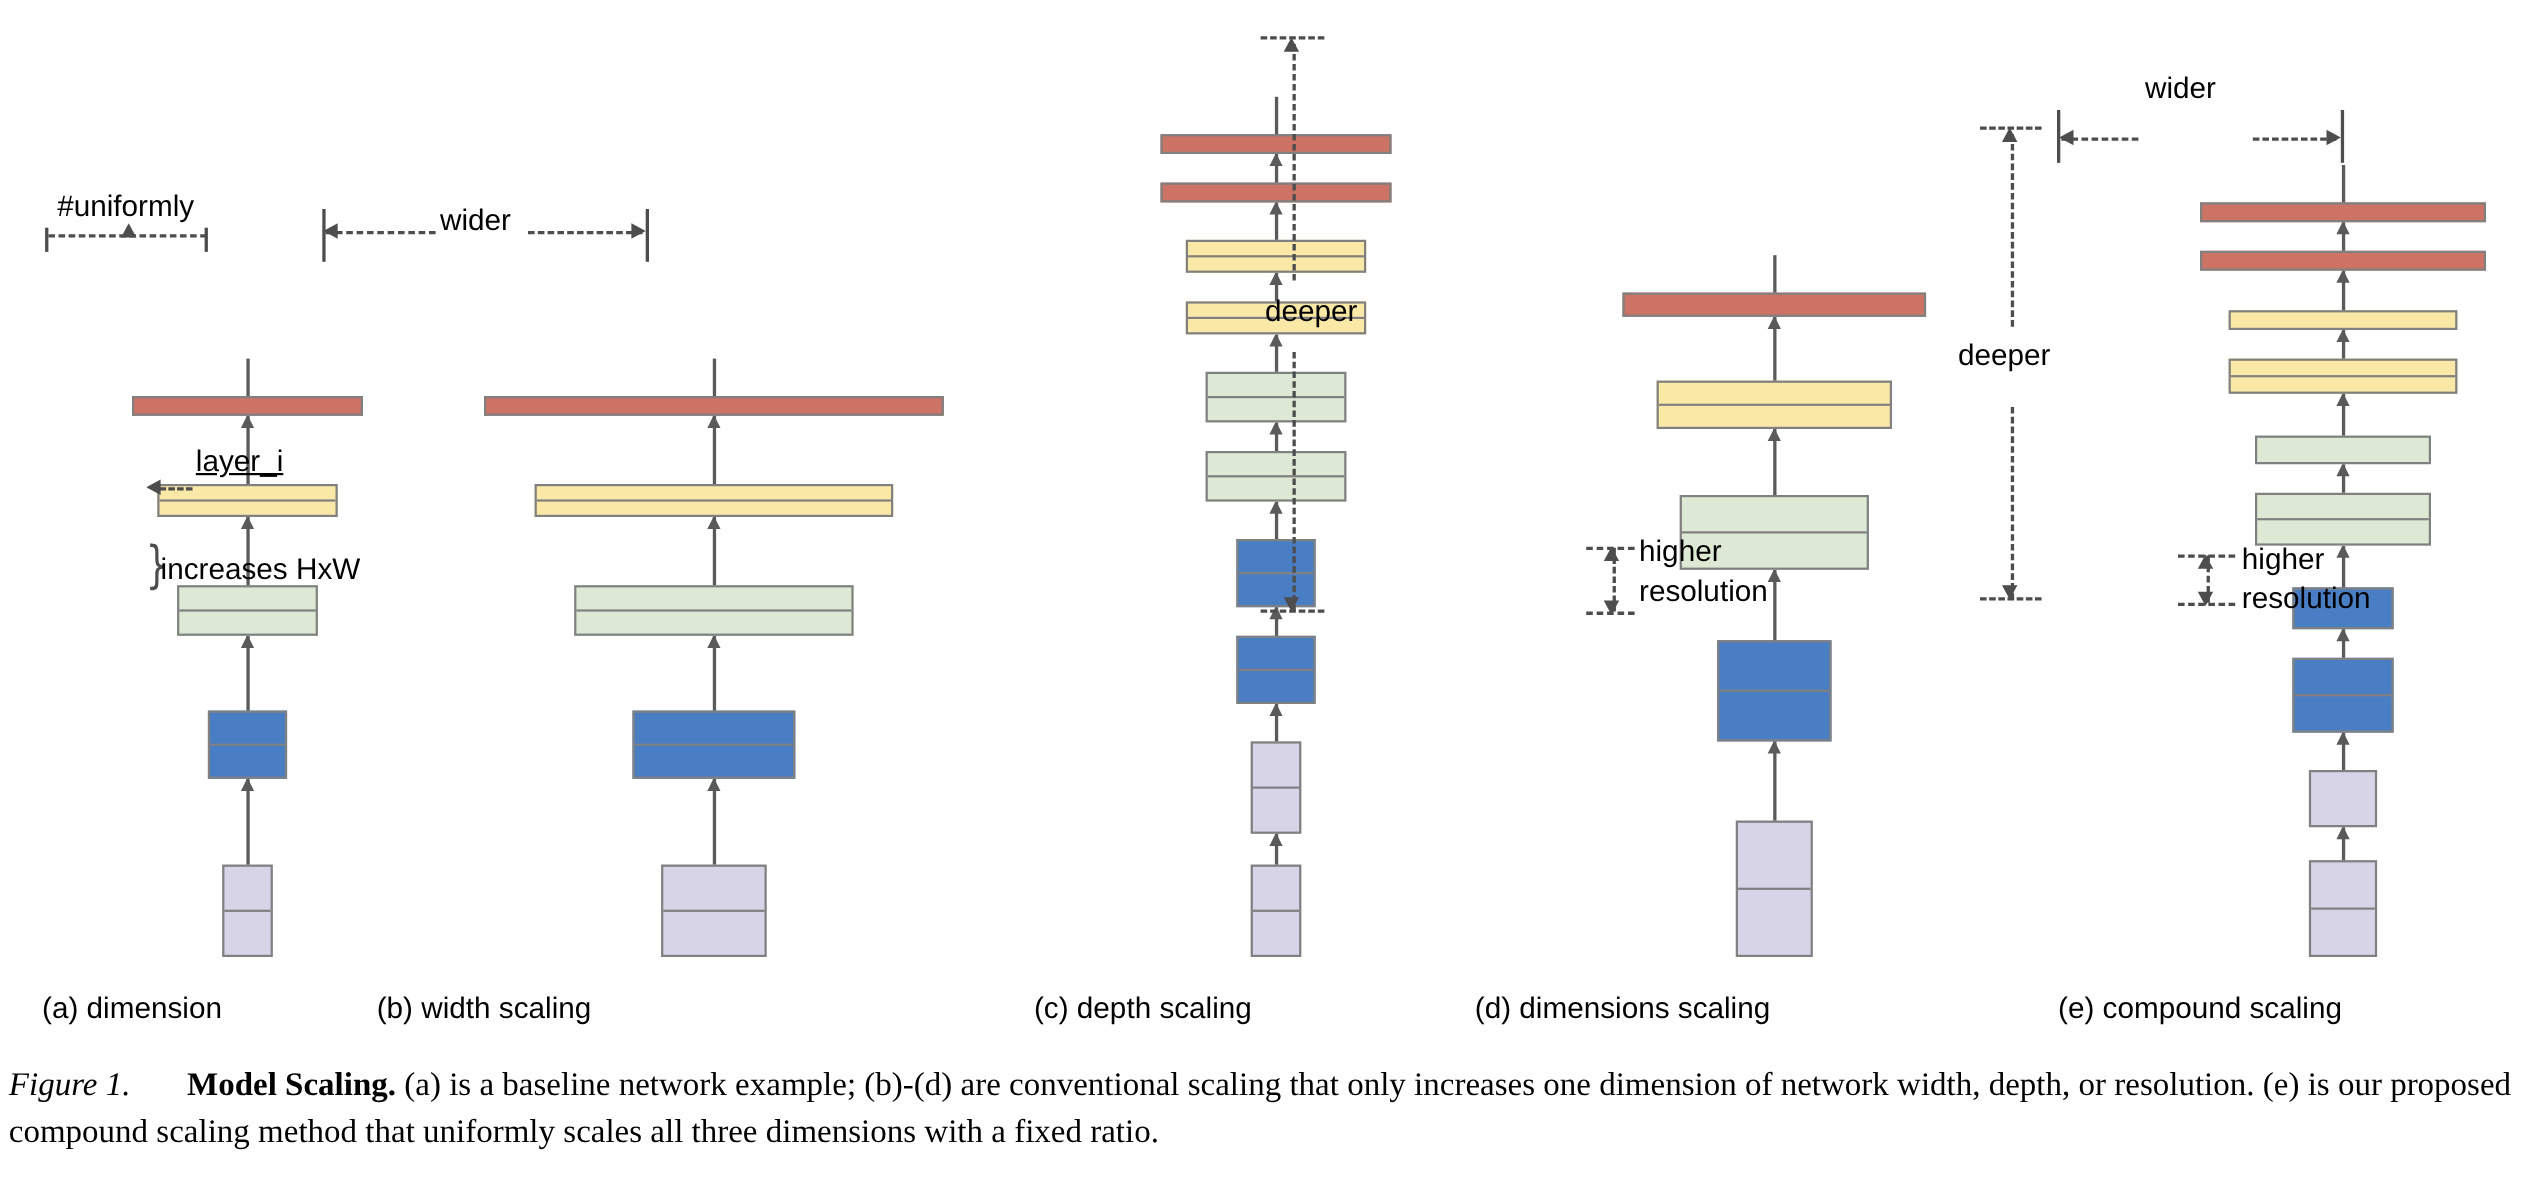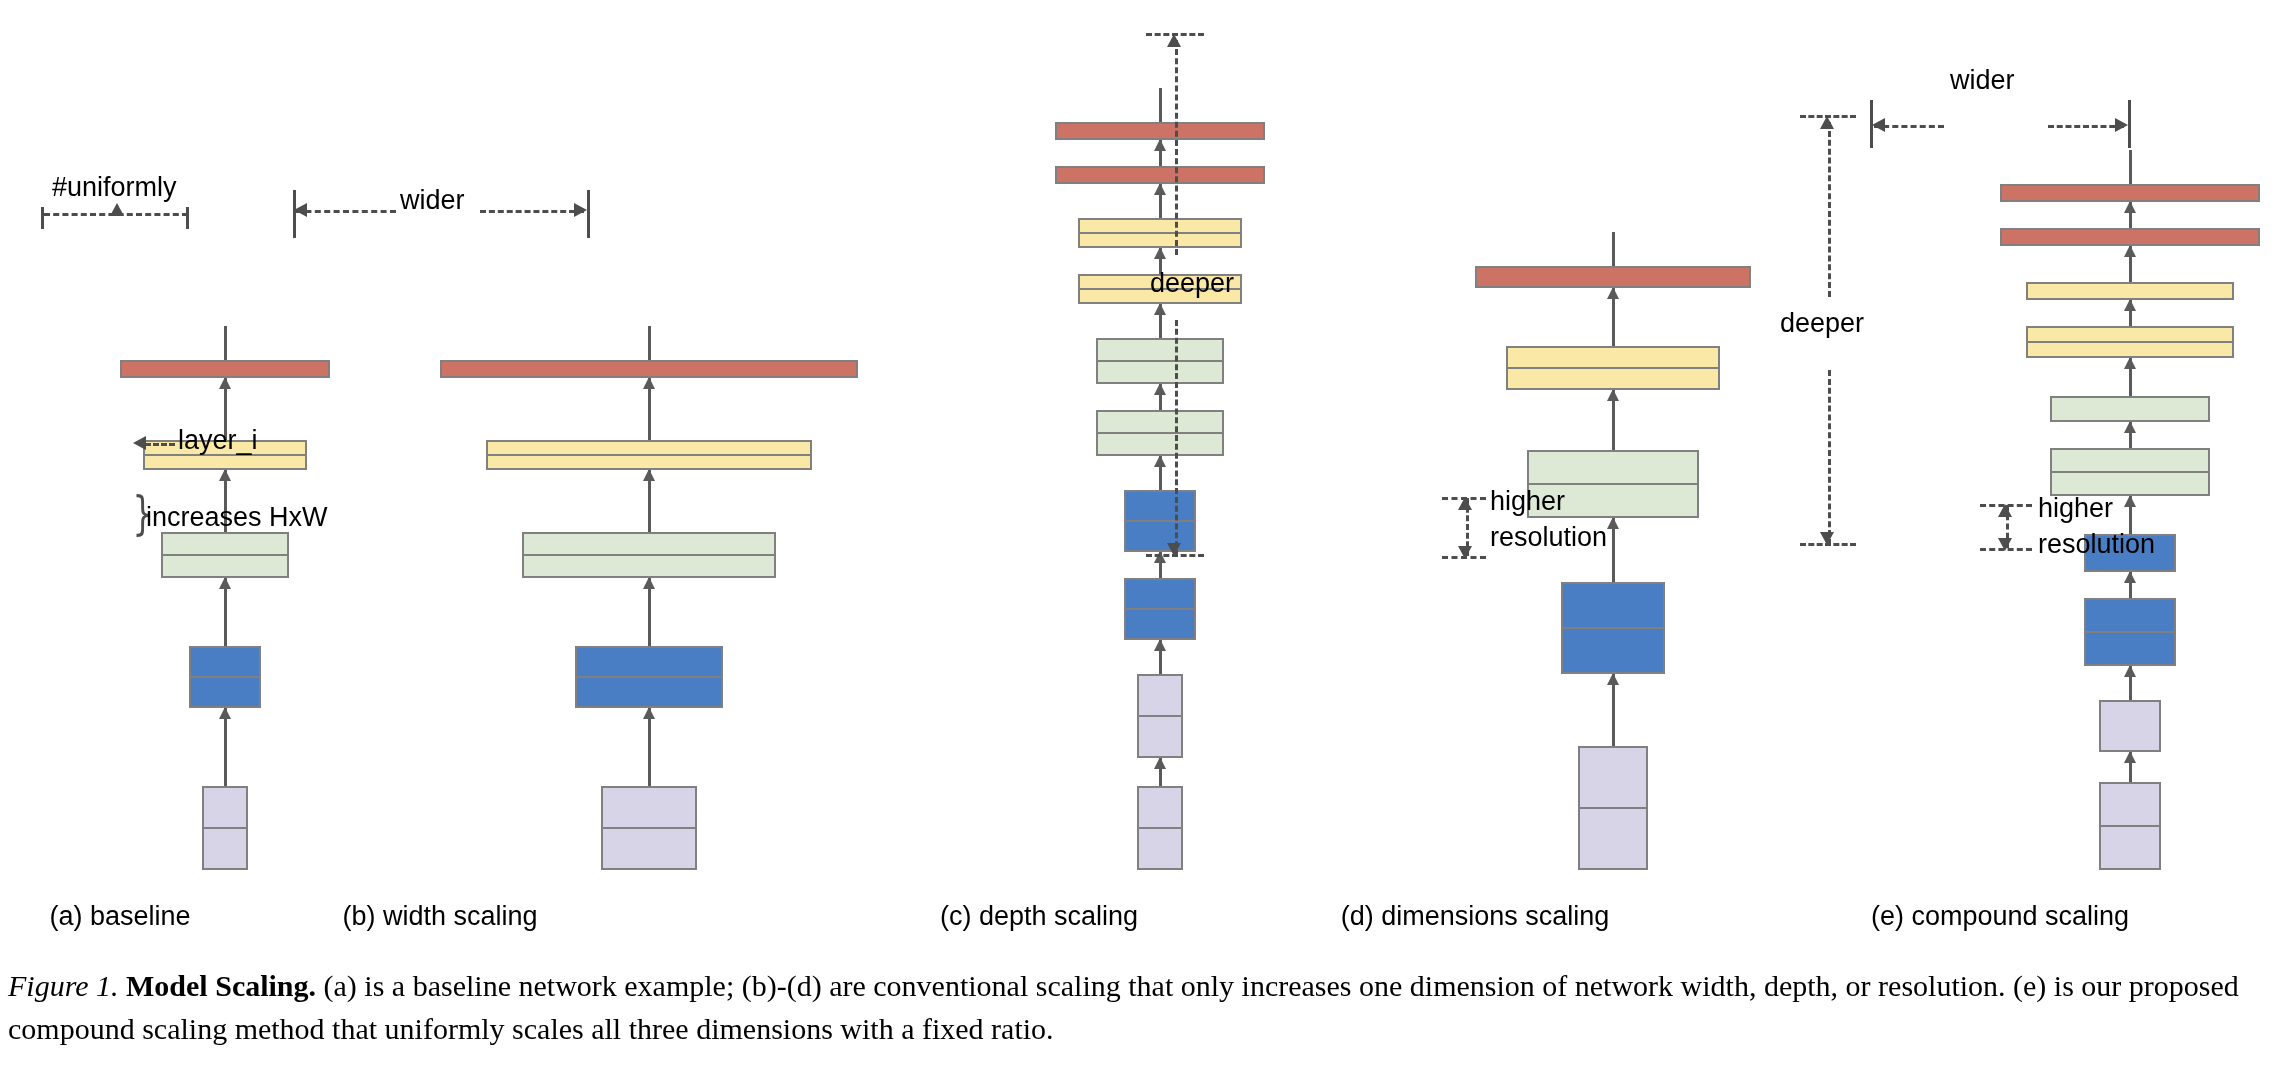--- a/index.html
+++ b/index.html
@@ -150,21 +150,21 @@
     position: absolute;
     left: 8px;
     top: 965px;
     width: 2280px;
     font-family: "Liberation Serif", serif;
     font-size: 30px;
     line-height: 1.42;
     color: #000;
   }
   #caption .fig-label { font-style: italic; }
-  #caption .fig-bold  { font-weight: bold; }
+  #caption .fig-bold  { font-weight: bold; margin-left: 44px; }
 </style>
 </head>
 <body>
 
 <div id="figure-root">
 
   <div class="panel" style="left:0px; width:400px;">
     <div class="stack" id="stack-a" style="left:120px; transform:none;">
         <div class="block" style="width: 46px; height: 84px; background: rgb(216, 212, 232);">
           <div class="seg"></div>
@@ -191,28 +191,28 @@
         </div>
         <div class="conn noarrow" style="height: 34px;"></div>
       </div>
 
     <div class="anno-text" style="left:52px; top:172px;">#uniformly</div>
     <div class="tick-v" style="left:41px; top:207px; height:22px;"></div>
     <div class="tick-v" style="left:186px; top:207px; height:22px;"></div>
     <div class="dash-h" style="left:44px; top:213px; width:144px;"></div>
     <div class="arw up" style="left:110px; top:203px;"></div>
 
-    <div class="anno-text" style="left:178px; top:425px;">layer_i</div>
+    <div class="anno-text" style="left:178px; top:404px;text-decoration:underline;">layer_i</div>
     <div class="dash-h" style="left:145px; top:443px; width:30px;"></div>
     <div class="arw left" style="left:133px; top:436px;"></div>
 
     <div class="brace" style="left:128px; top:490px;">}</div>
     <div class="anno-text" style="left:146px; top:502px;">increases HxW</div>
 
-    <div class="panel-caption" style="left:120px; transform:translateX(-50%);">(a) baseline</div>
+    <div class="panel-caption" style="left:120px; transform:translateX(-50%);">(a) dimension</div>
   </div>
 
   <div class="panel" style="left:250px; width:420px;">
     <div class="stack" id="stack-b" style="left:190px; transform:none;">
         <div class="block" style="width: 96px; height: 84px; background: rgb(216, 212, 232);">
           <div class="seg"></div>
           <div class="seg"></div>
         </div>
         <div class="conn" style="height: 78px;"></div>
         <div class="block" style="width: 148px; height: 62px; background: rgb(74, 126, 196);">

